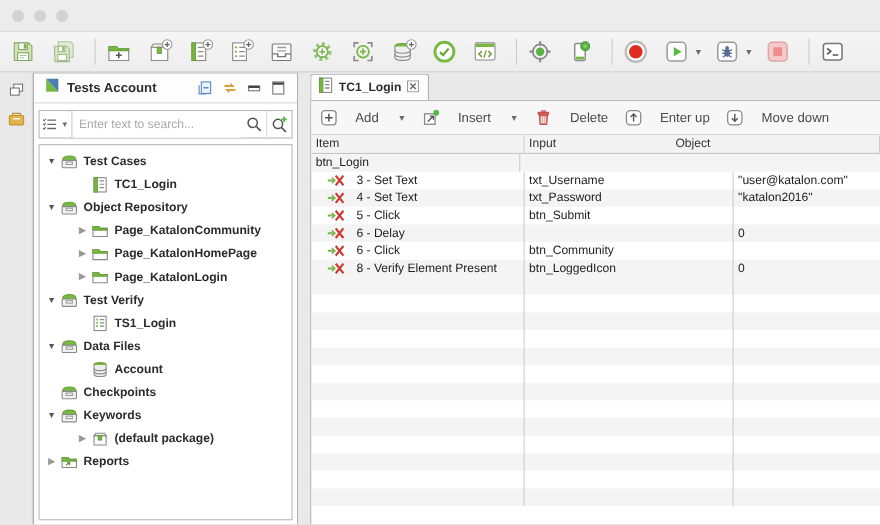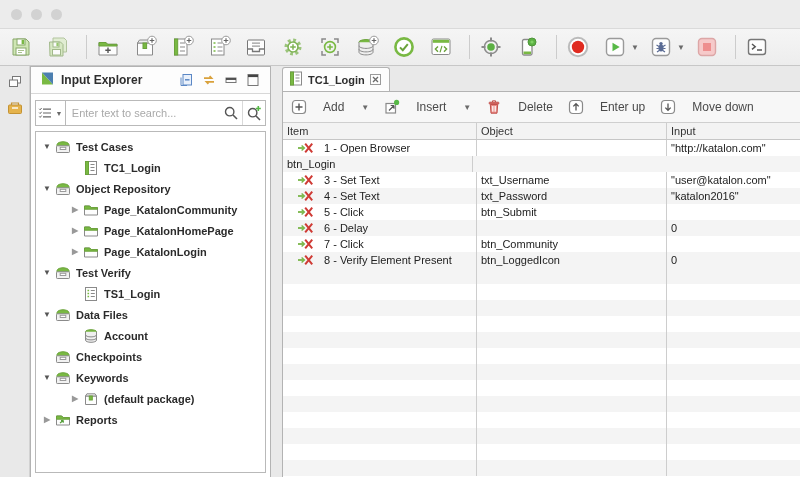--- a/index.html
+++ b/index.html
@@ -272,21 +272,21 @@
 
     <div class="sidebar">
       <div class="sb-header">
         <span>
           <svg width="15" height="15" viewBox="0 0 15 15">
               <path d="M2 1.5h11v12H2z" fill="#fff"></path>
               <path d="M2 13.5V1.5l11 12z" fill="#79b943"></path>
               <path d="M2 1.5h11v12z" fill="#4c7fb0"></path>
             </svg>
         </span>
-        <span class="sb-title">Input Explorer</span>
+        <span class="sb-title">Tests Account</span>
         <span class="sb-hicons" id="sb-hicons" style="display:flex">
             <span class="sb-hicon">
               <svg width="16" height="16" viewBox="0 0 16 16">
                 <rect x="4" y="2.5" width="8.5" height="10.5" fill="#eaf1fb" stroke="#5b87c5"></rect>
                 <path d="M6 7.8h4.5" stroke="#5b87c5" stroke-width="1.5"></path>
                 <path d="M2 5.5v8h6" fill="none" stroke="#5b87c5"></path>
               </svg>
             </span>
             <span class="sb-hicon">
               <svg width="16" height="16" viewBox="0 0 16 16">
@@ -553,36 +553,22 @@
                   <rect x="1.5" y="1.5" width="13" height="13" rx="3.5" fill="#fff" stroke="#8a8a8a" stroke-width="1.2"></rect>
                   <path d="M8 4.5V11M5.3 8.6L8 11.3l2.7-2.7" fill="none" stroke="#555" stroke-width="1.3"></path>
                 </svg>
               </span>
               <span>Move down</span>
             </span>
           </div>
         <div class="grid" id="grid">
             <div class="g-row g-head">
               <div class="c c-item">Item</div>
+              <div class="c c-input">Input</div>
               <div class="c c-obj">Object</div>
-              <div class="c c-input">Input</div>
-            </div>
-            <div class="g-row">
-              <div class="c c-item">
-                <span class="step-ico">
-                  <svg width="17" height="12" viewBox="0 0 17 12">
-                    <path d="M1 6h6" stroke="#7ab648" stroke-width="1.8"></path>
-                    <path d="M4.6 3.4L7.4 6 4.6 8.6" fill="none" stroke="#7ab648" stroke-width="1.4"></path>
-                    <path d="M8.2 1.6l7 8.8M15.2 1.6l-7 8.8" stroke="#cf3a34" stroke-width="2"></path>
-                  </svg>
-                </span>
-                <span>1 - Open Browser</span>
-              </div>
-              <div class="c c-obj"></div>
-              <div class="c c-input">"http://katalon.com"</div>
             </div>
             <div class="g-row alt">
               <div class="c c-obj">btn_Login</div>
               <div class="c c-input"></div>
             </div>
             <div class="g-row">
               <div class="c c-item">
                 <span class="step-ico">
                   <svg width="17" height="12" viewBox="0 0 17 12">
                     <path d="M1 6h6" stroke="#7ab648" stroke-width="1.8"></path>
@@ -639,21 +625,21 @@
             </div>
             <div class="g-row">
               <div class="c c-item">
                 <span class="step-ico">
                   <svg width="17" height="12" viewBox="0 0 17 12">
                     <path d="M1 6h6" stroke="#7ab648" stroke-width="1.8"></path>
                     <path d="M4.6 3.4L7.4 6 4.6 8.6" fill="none" stroke="#7ab648" stroke-width="1.4"></path>
                     <path d="M8.2 1.6l7 8.8M15.2 1.6l-7 8.8" stroke="#cf3a34" stroke-width="2"></path>
                   </svg>
                 </span>
-                <span>7 - Click</span>
+                <span>6 - Click</span>
               </div>
               <div class="c c-obj">btn_Community</div>
               <div class="c c-input"></div>
             </div>
             <div class="g-row alt">
               <div class="c c-item">
                 <span class="step-ico">
                   <svg width="17" height="12" viewBox="0 0 17 12">
                     <path d="M1 6h6" stroke="#7ab648" stroke-width="1.8"></path>
                     <path d="M4.6 3.4L7.4 6 4.6 8.6" fill="none" stroke="#7ab648" stroke-width="1.4"></path>

